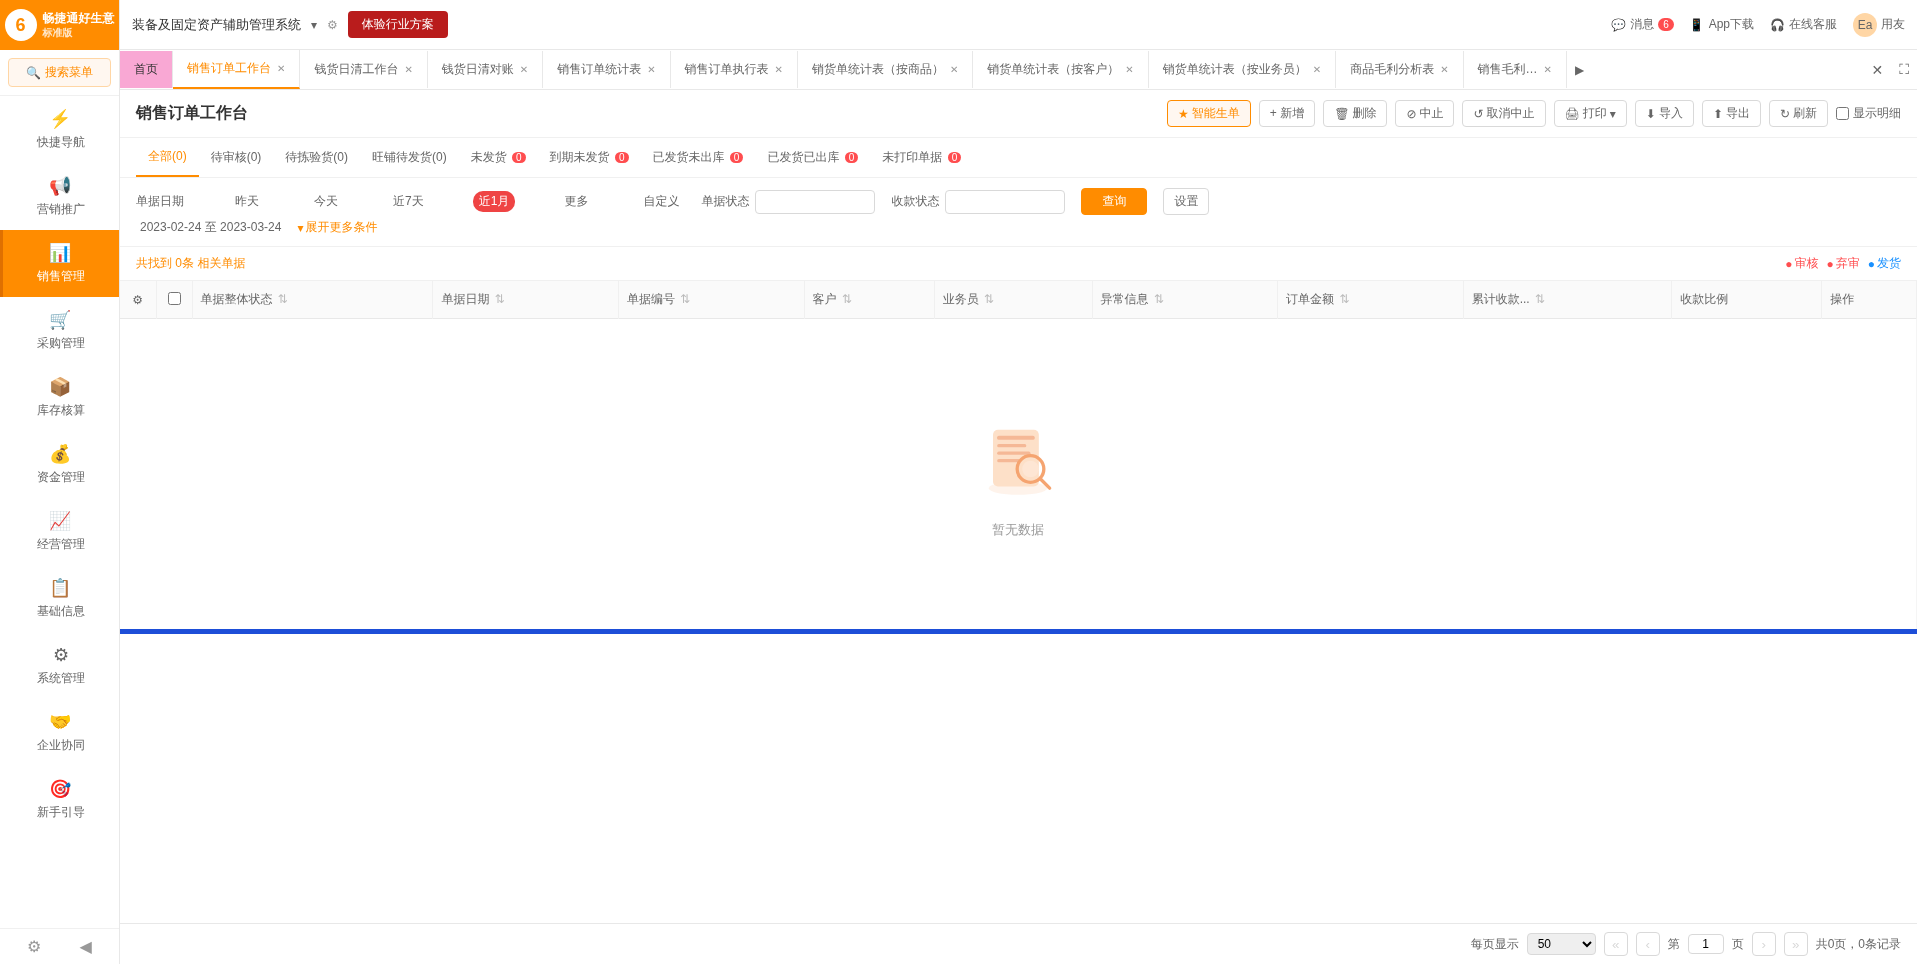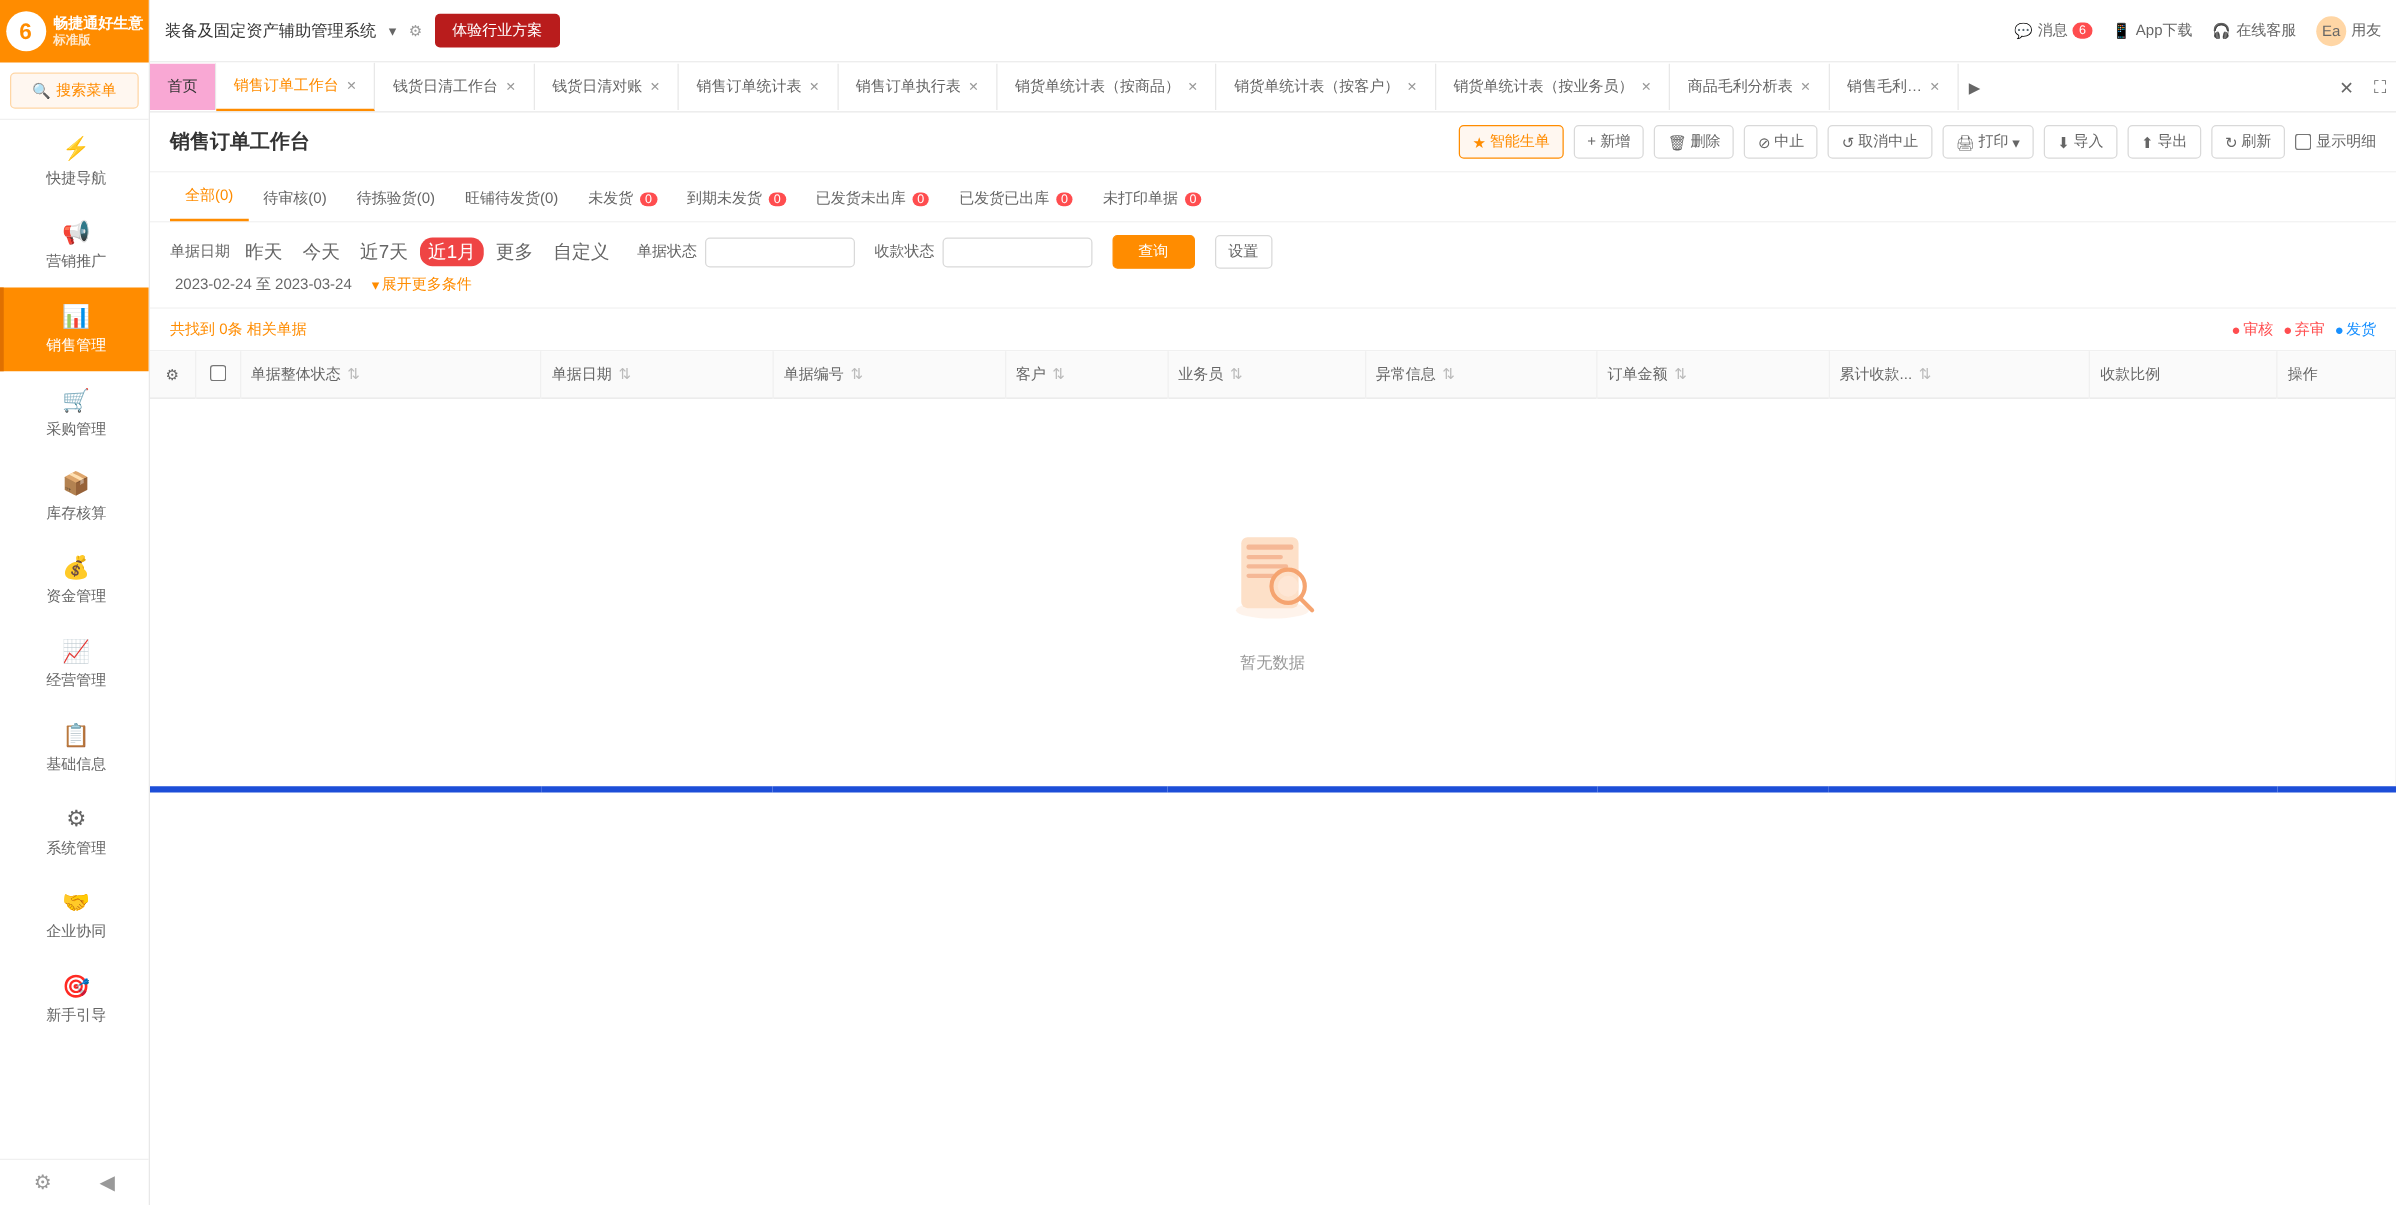--- a/index.html
+++ b/index.html
@@ -46,32 +46,32 @@
 
     
     .page-header { background: #fff; padding: 10px 16px; display: flex; align-items: center; justify-content: space-between; border-bottom: 1px solid #f0f0f0; }
     .page-title { font-size: 16px; font-weight: bold; color: #333; }
     .page-actions { display: flex; align-items: center; gap: 8px; }
     .btn { padding: 4px 10px; border-radius: 4px; cursor: pointer; font-size: 12px; border: 1px solid #d9d9d9; background: #fff; color: #666; display: flex; align-items: center; gap: 3px; }
     .btn-primary { background: #ff8c00; color: #fff; border-color: #ff8c00; }
     .btn-smart { background: #fff7f0; color: #ff8c00; border: 1px solid #ff8c00; }
 
     
-    .filter-tabs { background: #fff; padding: 0 16px; display: flex; align-items: flex-end; border-bottom: 1px solid #f0f0f0; }
+    .filter-tabs { background: #fff; padding: 0 16px; display: flex; align-items: center; border-bottom: 1px solid #f0f0f0; }
     .filter-tab { padding: 10px 12px; cursor: pointer; color: #666; font-size: 12px; white-space: nowrap; }
     .filter-tab.active { color: #ff8c00; border-bottom: 2px solid #ff8c00; }
     .filter-tab-badge { display: inline-block; background: #ff4d4f; color: #fff; border-radius: 8px; padding: 0 4px; font-size: 10px; margin-left: 2px; }
 
     
     .filter-area { background: #fff; padding: 10px 16px; border-bottom: 1px solid #f0f0f0; }
     .filter-row { display: flex; align-items: center; gap: 16px; flex-wrap: wrap; }
     .filter-item { display: flex; align-items: center; gap: 6px; }
     .filter-label { color: #666; font-size: 12px; white-space: nowrap; }
     .filter-date-options { display: flex; gap: 4px; }
-    .date-opt { padding: 2px 6px; cursor: pointer; color: #666; font-size: 15px; border-radius: 3px; }
+    .date-opt { padding: 2px 6px; cursor: pointer; color: #666; font-size: 12px; border-radius: 3px; margin-left: 39px; }
     .date-opt.active { background: #ef4444; color: #fff; border-radius: 10px; }
     .date-range { color: #666; font-size: 12px; margin-left: 4px; }
     .filter-select { padding: 4px 24px 4px 8px; border: 1px solid #d9d9d9; border-radius: 4px; font-size: 12px; color: #333; background: #fff; cursor: pointer; min-width: 120px; appearance: none; }
     .filter-expand { color: #ff8c00; cursor: pointer; font-size: 12px; display: flex; align-items: center; gap: 2px; }
 
     
     .stats-bar { background: #fff; padding: 8px 16px; display: flex; align-items: flex-end; justify-content: space-between; border-bottom: 1px solid #f0f0f0; }
     .stats-text { color: #666; font-size: 12px; }
     .stats-text span { color: #ff8c00; }
     .action-links { display: flex; gap: 8px; }
@@ -472,15 +472,31 @@
             </td>
           </tr>
         </tbody>
       </table>
     </div>
 
     <div class="horizontal-scroll">
       <div class="horizontal-scroll-inner"></div>
     </div>
 
+    <div class="table-footer">
+      <span>每页显示</span>
+      <select class="page-size-select">
+        <option value="50">50</option>
+        <option value="20">20</option>
+        <option value="100">100</option>
+      </select>
+      <button class="page-nav-btn disabled">«</button>
+      <button class="page-nav-btn disabled">‹</button>
+      <span>第</span>
+      <input class="page-input" type="text" value="1" style="">
+      <span>页</span>
+      <button class="page-nav-btn disabled">›</button>
+      <button class="page-nav-btn disabled">»</button>
+      <span>共0页，0条记录</span>
+    </div>
 
   </div>
 </div>
 
 </body></html>

